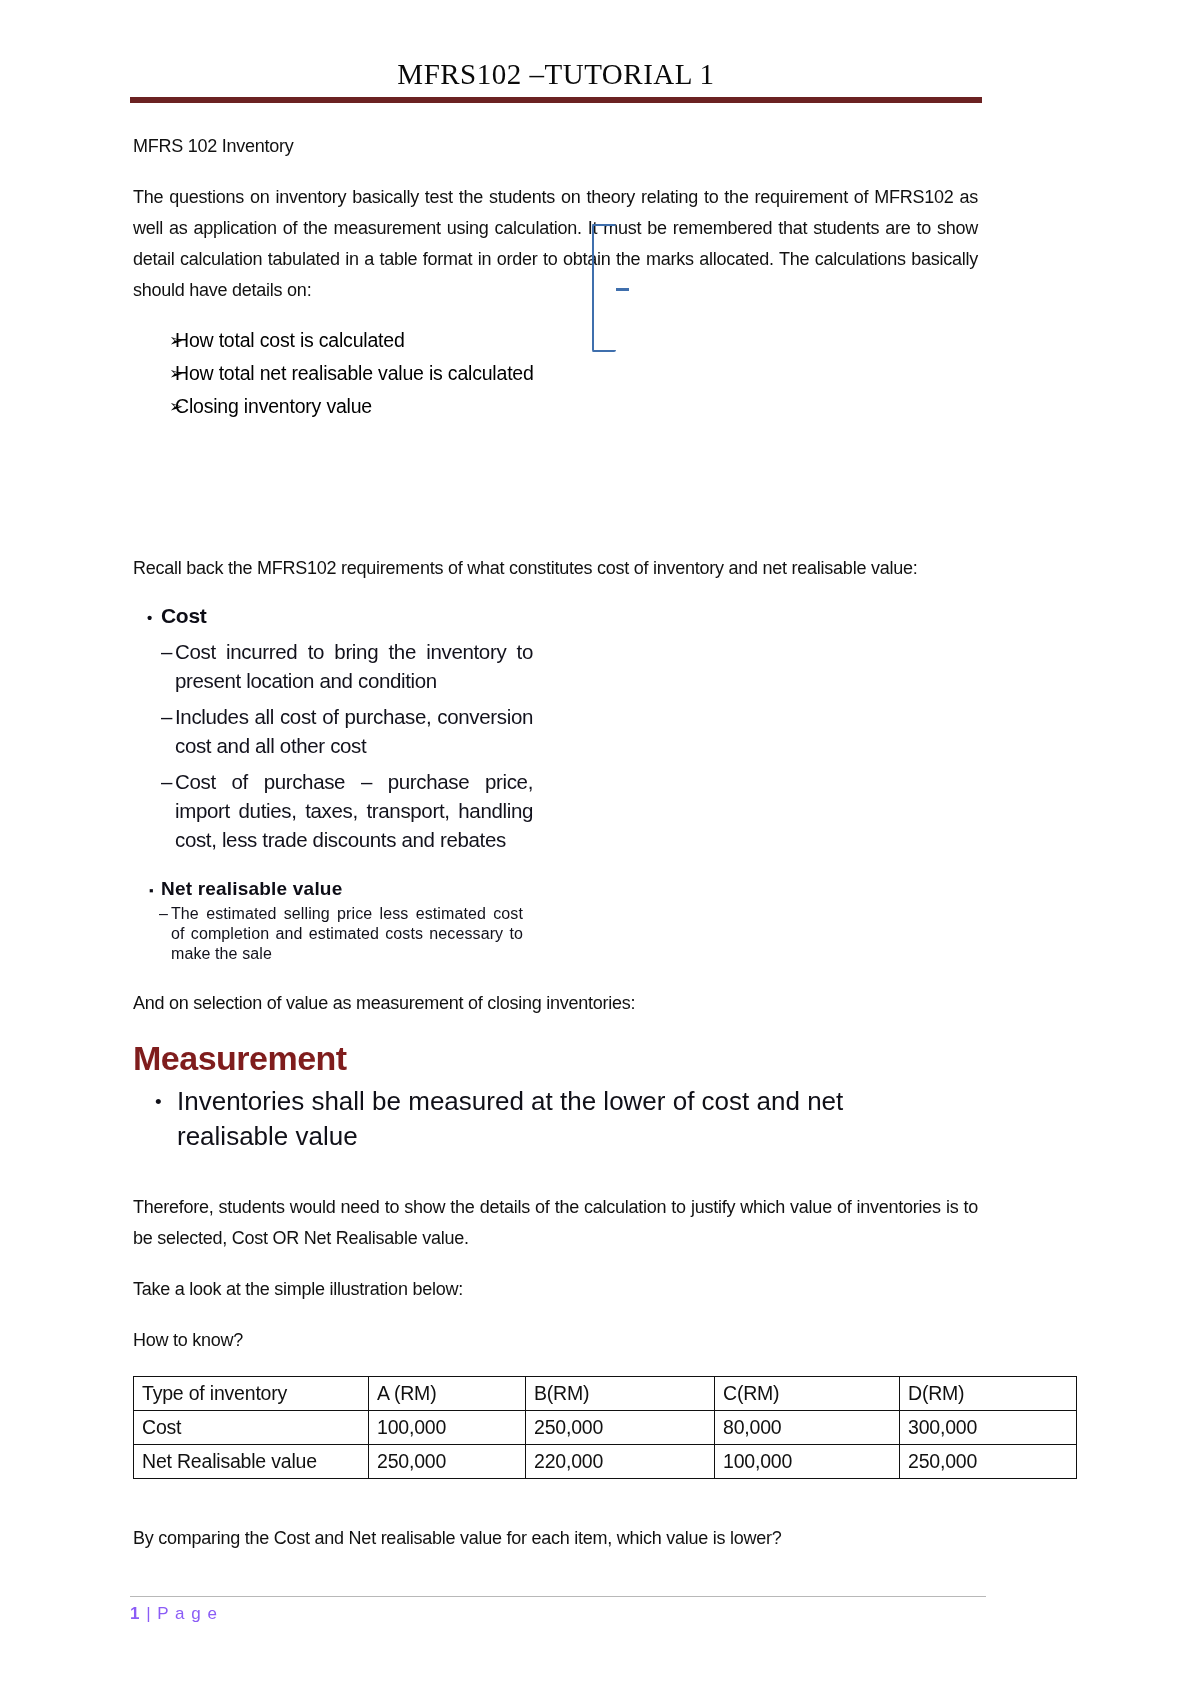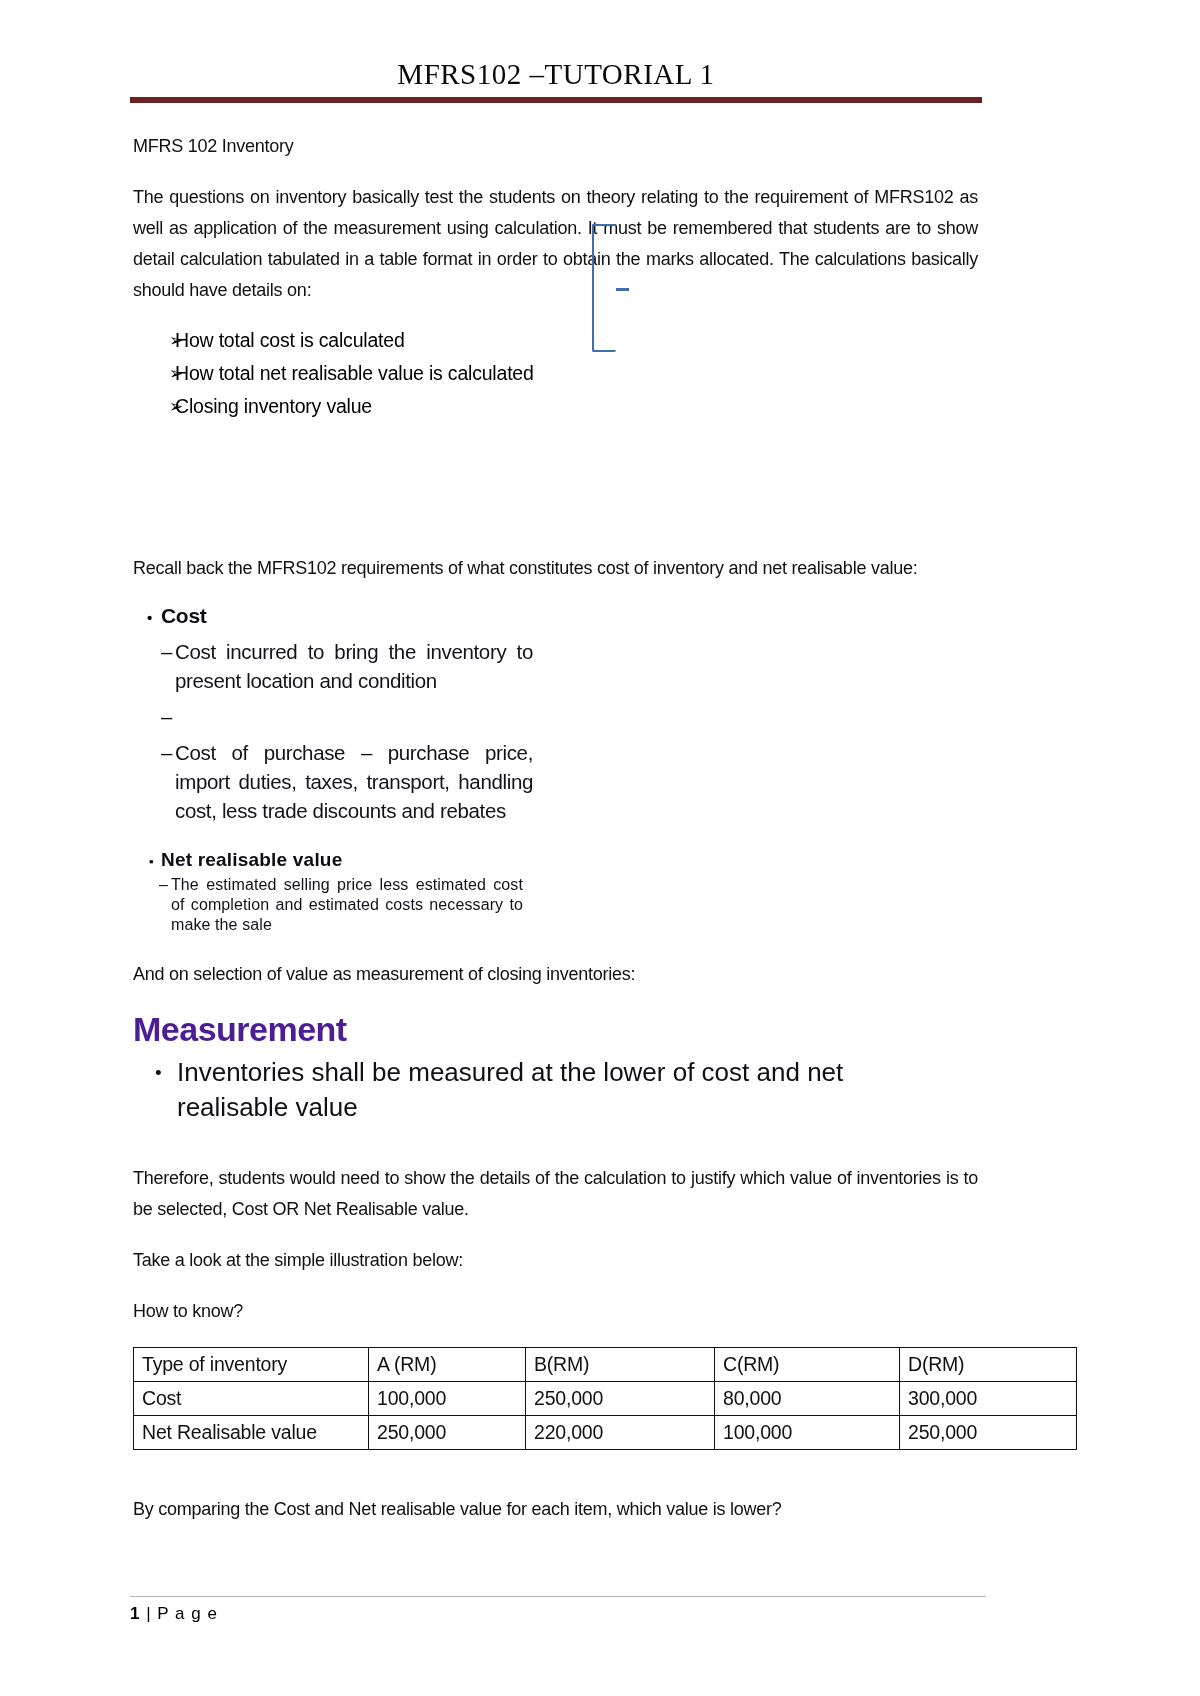--- a/index.html
+++ b/index.html
@@ -100,21 +100,21 @@
     font-size:16px; line-height:20px; letter-spacing:0.1px;
     color:#12121c; width:390px;
   }
   .n-l2 .dash { width:38px; flex:0 0 38px; padding-left:26px; box-sizing:border-box; }
   .n-l2 .txt { flex:1; text-align:justify; text-align-last:left; }
 
   
   .slide-meas { margin:20px 0 0 0; }
   .m-head {
     font-size:34px; font-weight:bold; letter-spacing:-0.5px;
-    color:#4c1d95; margin:0 0 6px 0;
+    color:#7f1d1d; margin:0 0 6px 0;
   }
   .m-bullet {
     display:flex; align-items:flex-start;
     font-size:26px; line-height:35px; letter-spacing:0px;
     color:#101018; width:740px;
   }
   .m-bullet .dot { width:44px; flex:0 0 44px; padding-left:22px; box-sizing:border-box; font-size:19px; }
   .m-bullet .txt { flex:1; }
 
   
@@ -136,21 +136,21 @@
   table.illus td.c2 { width:172px; }
   table.illus td.c3 { width:168px; }
   table.illus td.c4 { width:160px; }
 
   
   .footer-rule {
     position:absolute; left:130px; top:1596px; width:856px; height:1px; background:#b8b8b8;
   }
   .footer-text {
     position:absolute; left:130px; top:1604px;
-    font-size:17px; letter-spacing:1px; color:#000000;
+    font-size:17px; letter-spacing:1px; color:#8b5cf6;
   }
   .footer-text b { font-weight:bold; }
 </style>
 </head>
 <body>
 
 <div class="page">
 
   <div class="doc-header">
     <div class="doc-title">MFRS102 –TUTORIAL 1</div>
@@ -192,20 +192,21 @@
       <div class="s-l1">
         <span class="dot">•</span>
         <span>Cost</span>
       </div>
       <div class="s-l2">
         <span class="dash">–</span>
         <span class="txt">Cost incurred to bring the inventory to present location and condition</span>
       </div>
       <div class="s-l2">
         <span class="dash">–</span>
+        <span class="txt">Includes all cost of purchase, conversion cost and all other cost</span>
       </div>
       <div class="s-l2">
         <span class="dash">–</span>
         <span class="txt">Cost of purchase – purchase price, import duties, taxes, transport, handling cost, less trade discounts and rebates</span>
       </div>
     </div>
 
     <div class="slide-nrv">
       <div class="n-l1">
         <span class="dot">▪</span>

